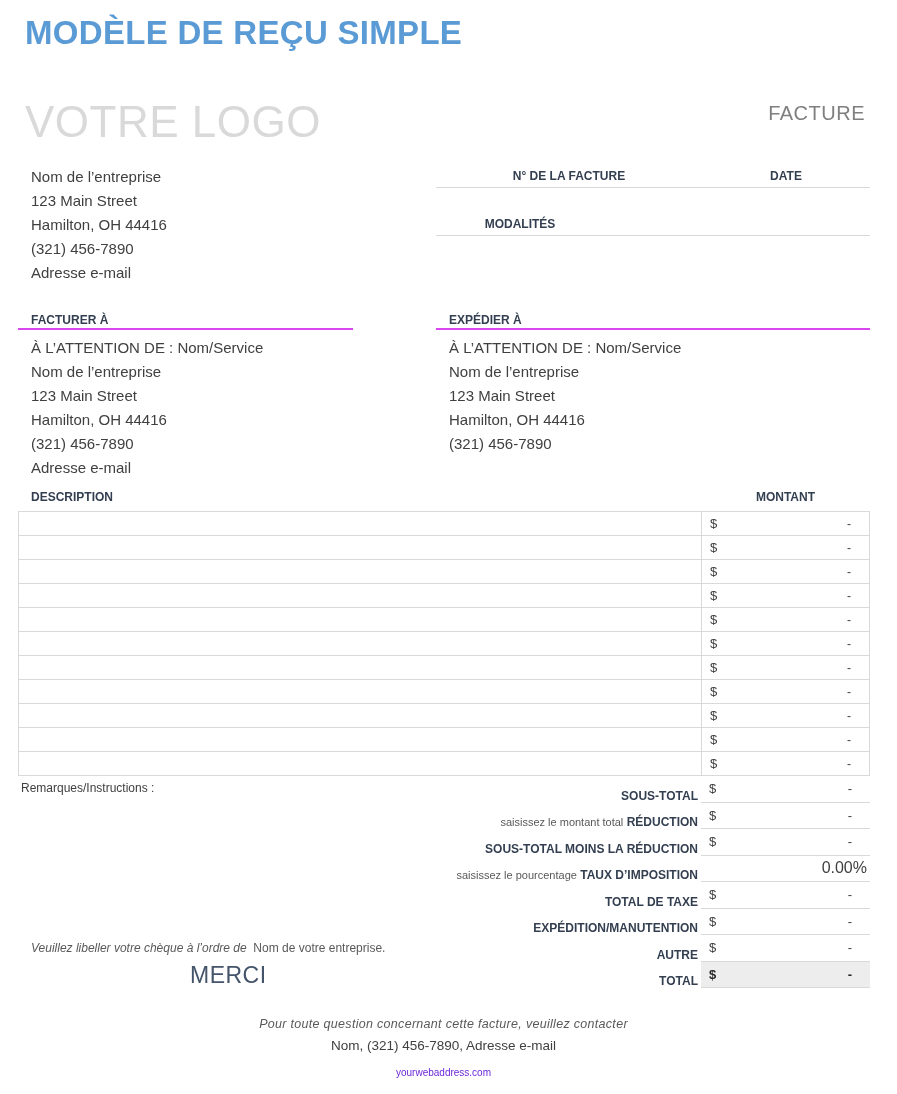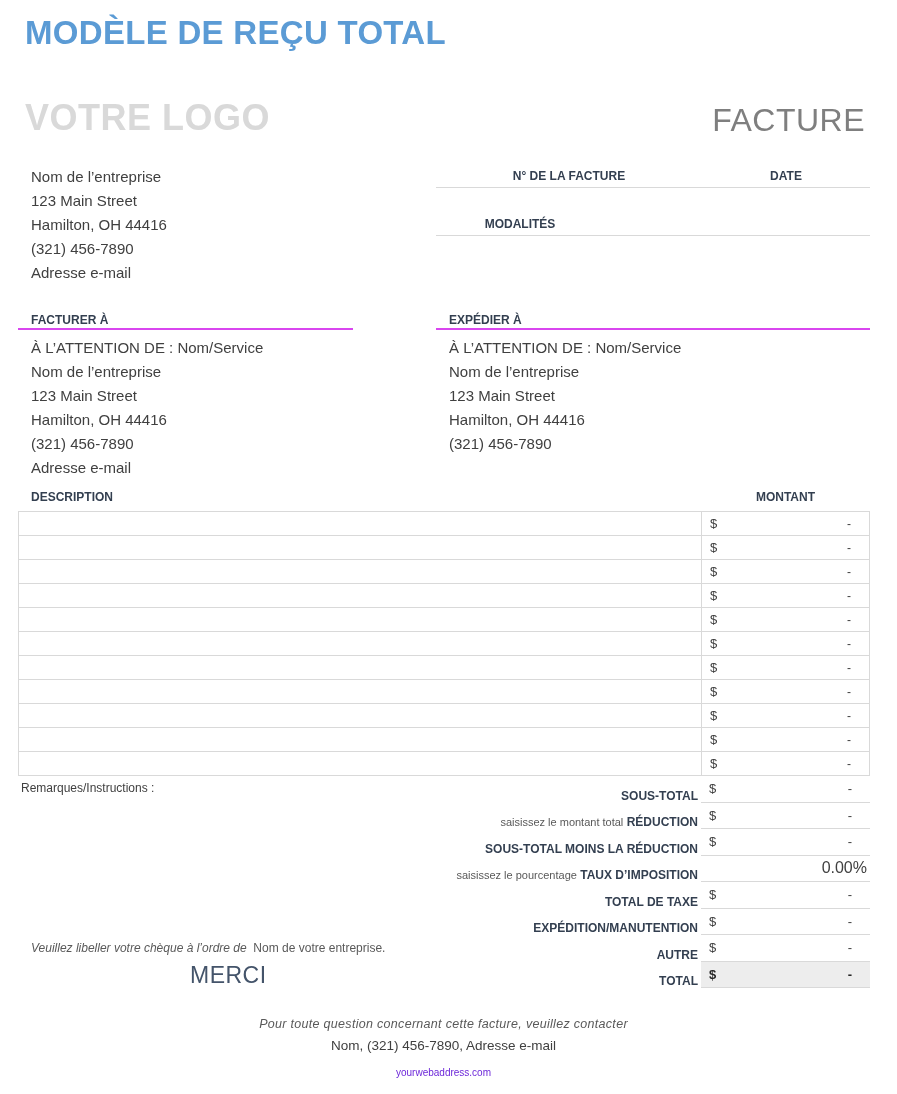--- a/index.html
+++ b/index.html
@@ -1,22 +1,22 @@
 <!DOCTYPE html>
 <html><head>
 <meta charset="utf-8">
 <style>
   * { box-sizing: border-box; margin: 0; padding: 0; }
   html, body { width: 897px; height: 1094px; background: #ffffff; overflow: hidden; }
   body { position: relative; font-family: "Liberation Sans", "DejaVu Sans", sans-serif; color: #404040; }
   .abs { position: absolute; }
 
   .title { left: 25px; top: 14px; font-size: 33px; font-weight: bold; color: #5b9bd5; letter-spacing: 0.3px; white-space: nowrap; }
-  .logo { left: 25px; top: 97px; font-size: 36px; font-weight: bold; color: #d9d9d9; letter-spacing: 0.5px; white-space: nowrap; }
-  .facture { right: 32px; top: 102px; font-size: 32px; color: #7f7f7f; letter-spacing: 0.5px; }
+  .logo { left: 25px; top: 97px; font-size: 44px; font-weight: normal; color: #d9d9d9; letter-spacing: 0.5px; white-space: nowrap; }
+  .facture { right: 32px; top: 102px; font-size: 20px; color: #7f7f7f; letter-spacing: 0.5px; }
 
   .info-line { font-size: 15px; color: #404040; white-space: nowrap; line-height: 24px; }
   .company { left: 31px; top: 165px; }
 
   .hdr-cell { font-size: 12px; font-weight: bold; color: #333f50; text-align: center; white-space: nowrap; }
   .meta-row { left: 436px; width: 434px; height: 24px; border-bottom: 1px solid #d9d9d9; display: flex; }
   .meta-row .c1 { width: 266px; line-height: 24px; }
   .meta-row .c2 { width: 168px; line-height: 24px; }
 
   .section-head { font-size: 12px; font-weight: bold; color: #333f50; height: 20px; line-height: 20px; border-bottom: 2px solid #d946ef; padding-left: 13px; white-space: nowrap; }
@@ -50,21 +50,21 @@
   .merci { left: 190px; top: 962px; font-size: 23px; color: #44546a; letter-spacing: 0.5px; }
 
   .footer { left: 0; width: 887px; text-align: center; white-space: nowrap; }
   .f1 { top: 1017px; font-size: 12.5px; font-style: italic; color: #595959; letter-spacing: 0.3px; }
   .f2 { top: 1038px; font-size: 13.5px; color: #404040; }
   .f3 { top: 1067px; font-size: 10px; color: #6d28d9; }
 </style>
 </head>
 <body>
 
-<div class="abs title">MODÈLE DE REÇU TOTAL</div>
+<div class="abs title">MODÈLE DE REÇU SIMPLE</div>
 <div class="abs logo">VOTRE LOGO</div>
 <div class="abs facture">FACTURE</div>
 
 <div class="abs company">
   <div class="info-line">Nom de l’entreprise</div>
   <div class="info-line">123 Main Street</div>
   <div class="info-line">Hamilton, OH 44416</div>
   <div class="info-line">(321) 456-7890</div>
   <div class="info-line">Adresse e-mail</div>
 </div>

